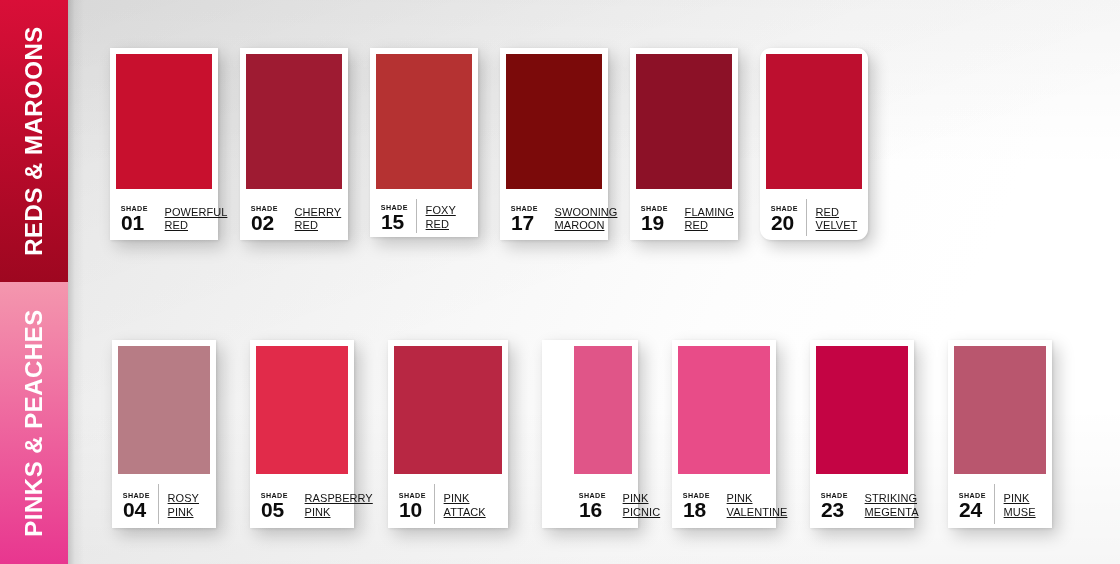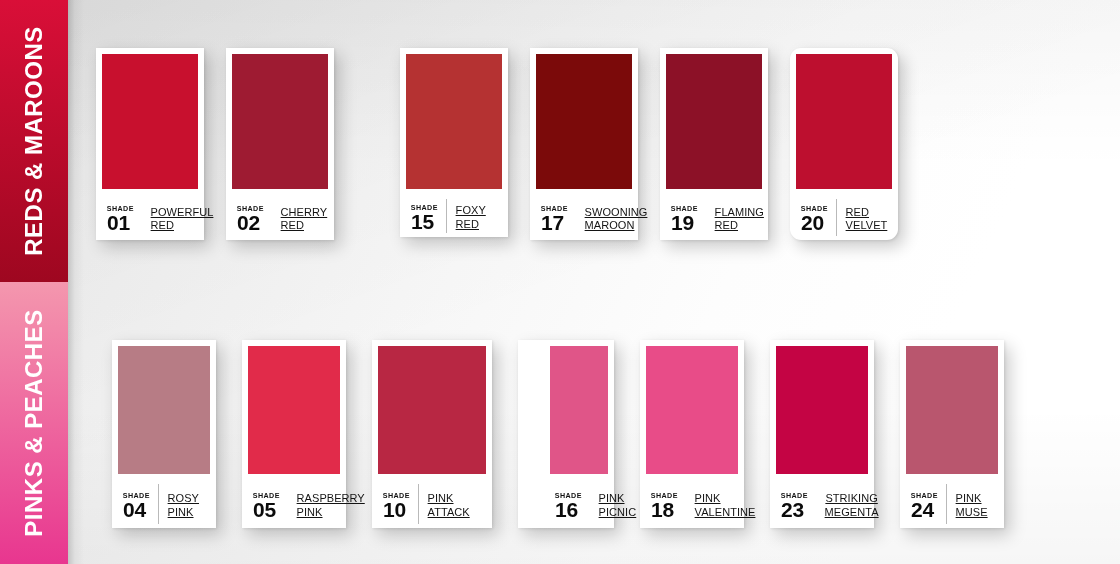--- a/index.html
+++ b/index.html
@@ -73,21 +73,21 @@
     z-index: 5;
     pointer-events: none;
   }
 
   
   .row {
     position: absolute;
     display: flex;
     align-items: flex-start;
   }
-  #row-reds  { left: 96px; top: 48px; }
+  #row-reds  { left: 110px; top: 48px; }
   #row-pinks { left: 112px; top: 340px; }
 
   .card {
     position: relative;
     background: #ffffff;
     box-shadow: 6px 7px 16px rgba(0,0,0,0.20), 1px 1px 3px rgba(0,0,0,0.10);
     box-sizing: border-box;
     padding: 6px 6px 0 6px;
     display: flex;
     flex-direction: column;
@@ -181,21 +181,21 @@
         <div class="meta">
           <div class="shade-block">
             <div class="shade-word">SHADE</div>
             <div class="shade-num">02</div>
           </div>
           <div class="divider"></div>
           <div class="cname">CHERRY
 RED</div>
         </div>
       </div>
-      <div class="card" style="width: 108px; height: 189px; margin-left: 44px;">
+      <div class="card" style="width: 108px; height: 189px;">
         <div class="chip" style="height: 135px; background: rgb(181, 50, 50);"></div>
         <div class="meta">
           <div class="shade-block">
             <div class="shade-word">SHADE</div>
             <div class="shade-num">15</div>
           </div>
           <div class="divider"></div>
           <div class="cname">FOXY
 RED</div>
         </div>
@@ -230,21 +230,21 @@
           <div class="shade-block">
             <div class="shade-word">SHADE</div>
             <div class="shade-num">20</div>
           </div>
           <div class="divider"></div>
           <div class="cname">RED
 VELVET</div>
         </div>
       </div>
     </div>
-  <div class="row" id="row-pinks" style="gap: 26px;">
+  <div class="row" id="row-pinks" style="gap: 34px;">
       <div class="card" style="width: 104px; height: 188px;">
         <div class="chip" style="height: 128px; background: rgb(183, 124, 133);"></div>
         <div class="meta">
           <div class="shade-block">
             <div class="shade-word">SHADE</div>
             <div class="shade-num">04</div>
           </div>
           <div class="divider"></div>
           <div class="cname">ROSY
 PINK</div>
@@ -291,21 +291,21 @@
         <div class="meta">
           <div class="shade-block">
             <div class="shade-word">SHADE</div>
             <div class="shade-num">18</div>
           </div>
           <div class="divider"></div>
           <div class="cname">PINK
 VALENTINE</div>
         </div>
       </div>
-      <div class="card" style="width: 104px; height: 188px; text-align: center;">
+      <div class="card" style="width: 104px; height: 188px;">
         <div class="chip" style="height: 128px; background: rgb(196, 4, 68);"></div>
         <div class="meta">
           <div class="shade-block">
             <div class="shade-word">SHADE</div>
             <div class="shade-num">23</div>
           </div>
           <div class="divider"></div>
           <div class="cname">STRIKING
 MEGENTA</div>
         </div>

